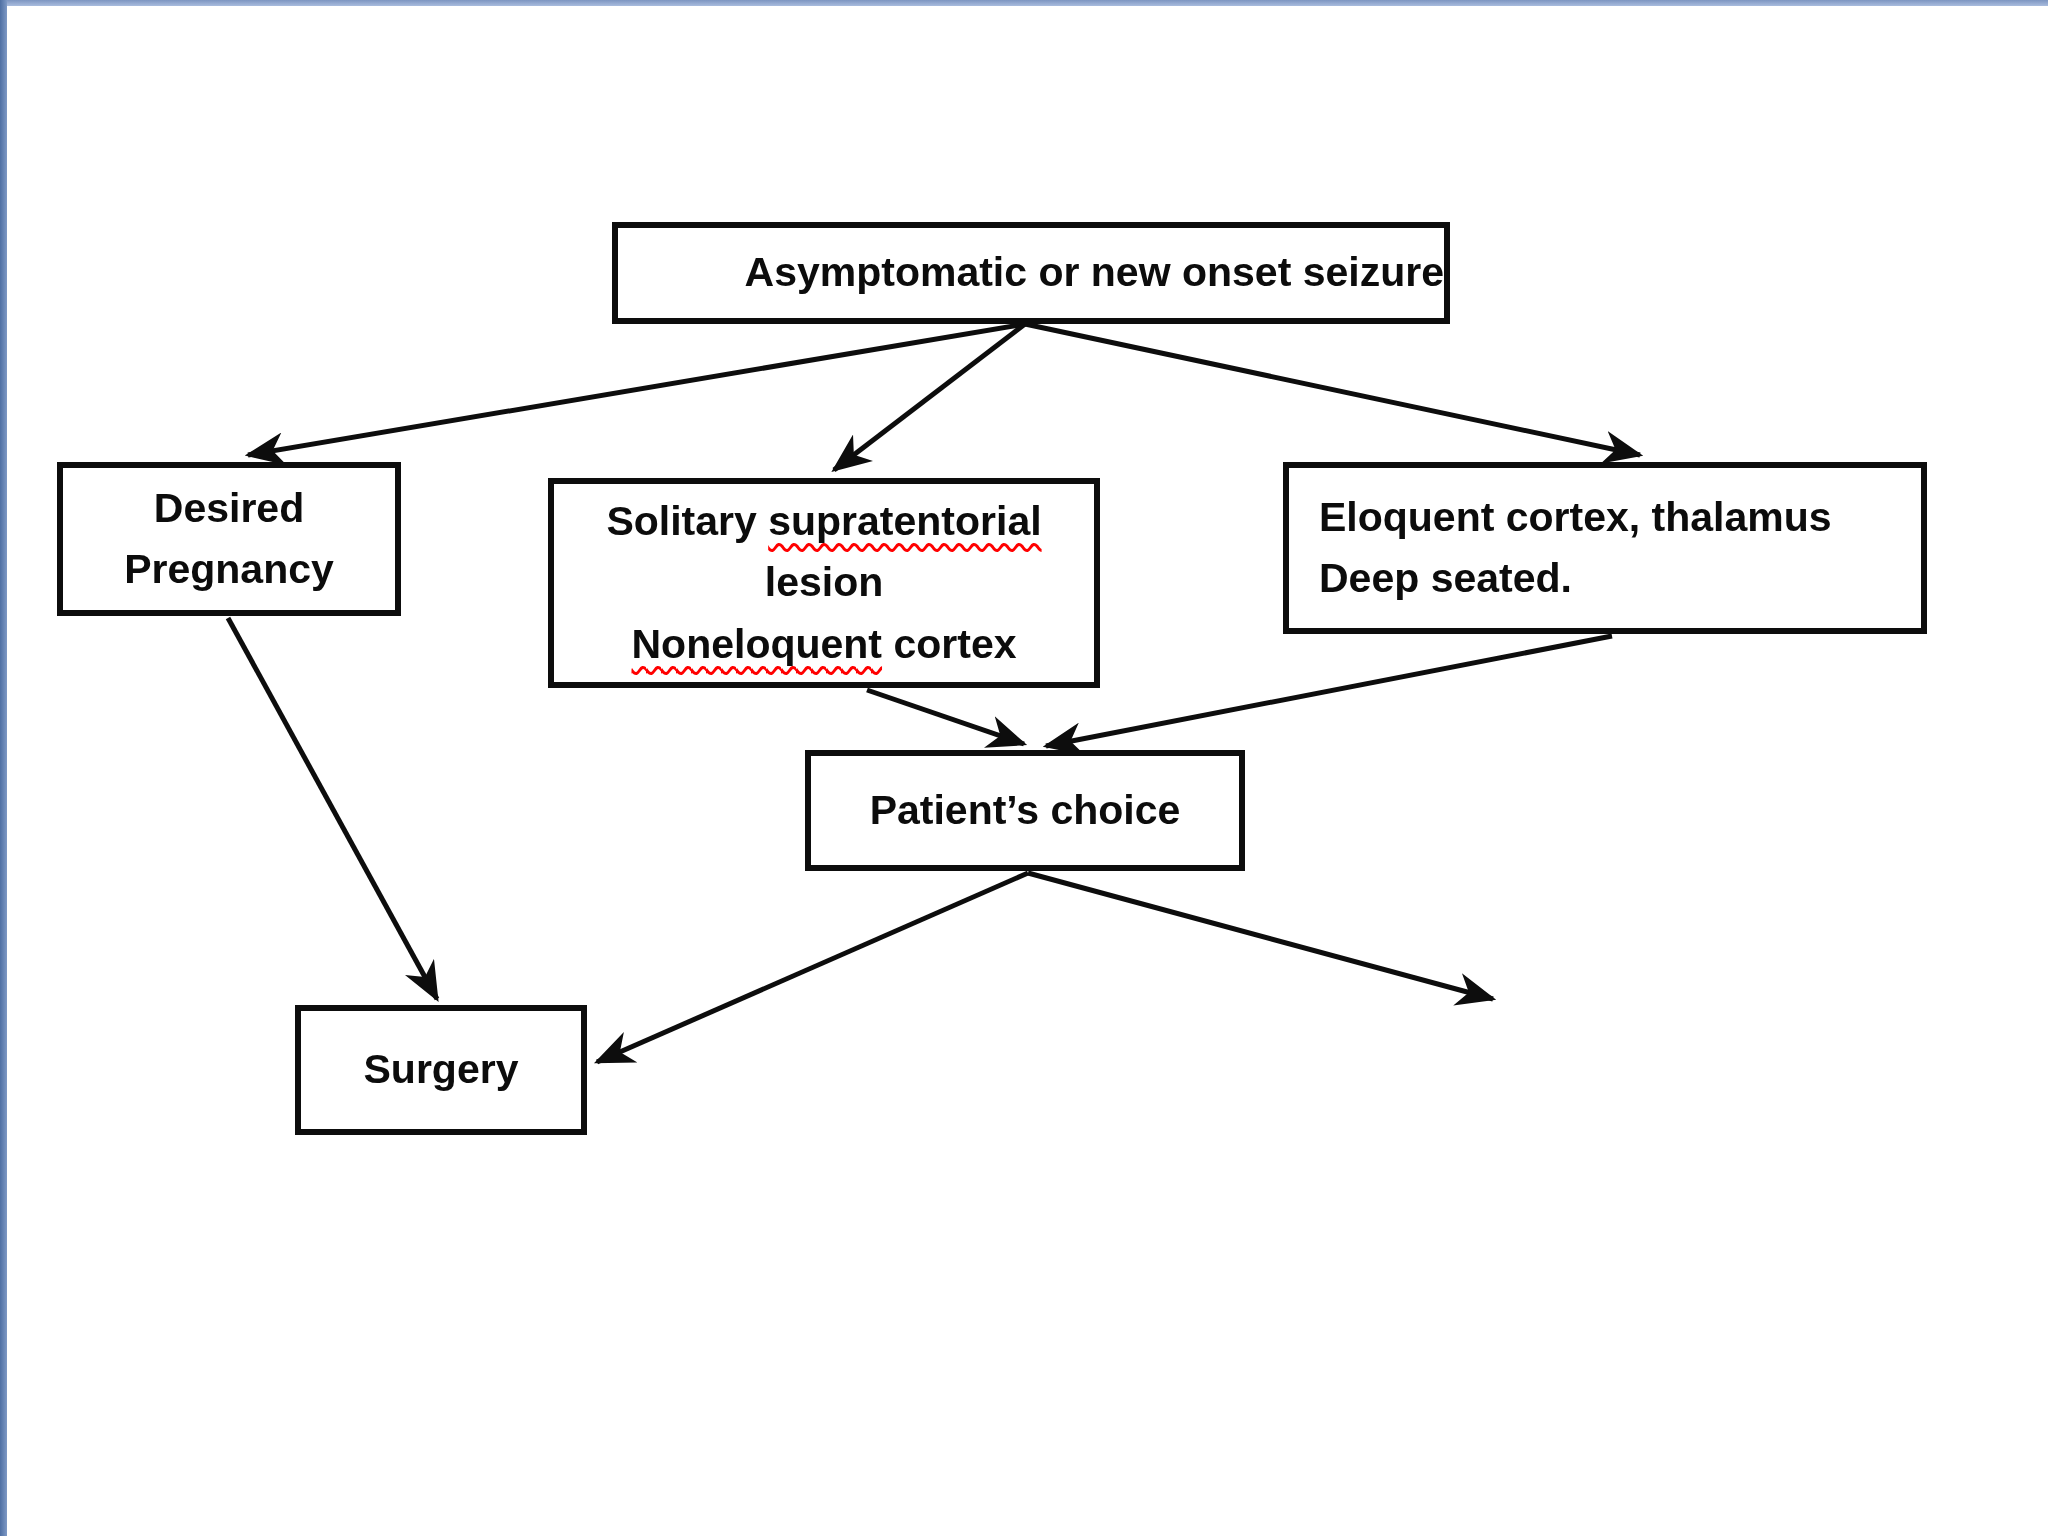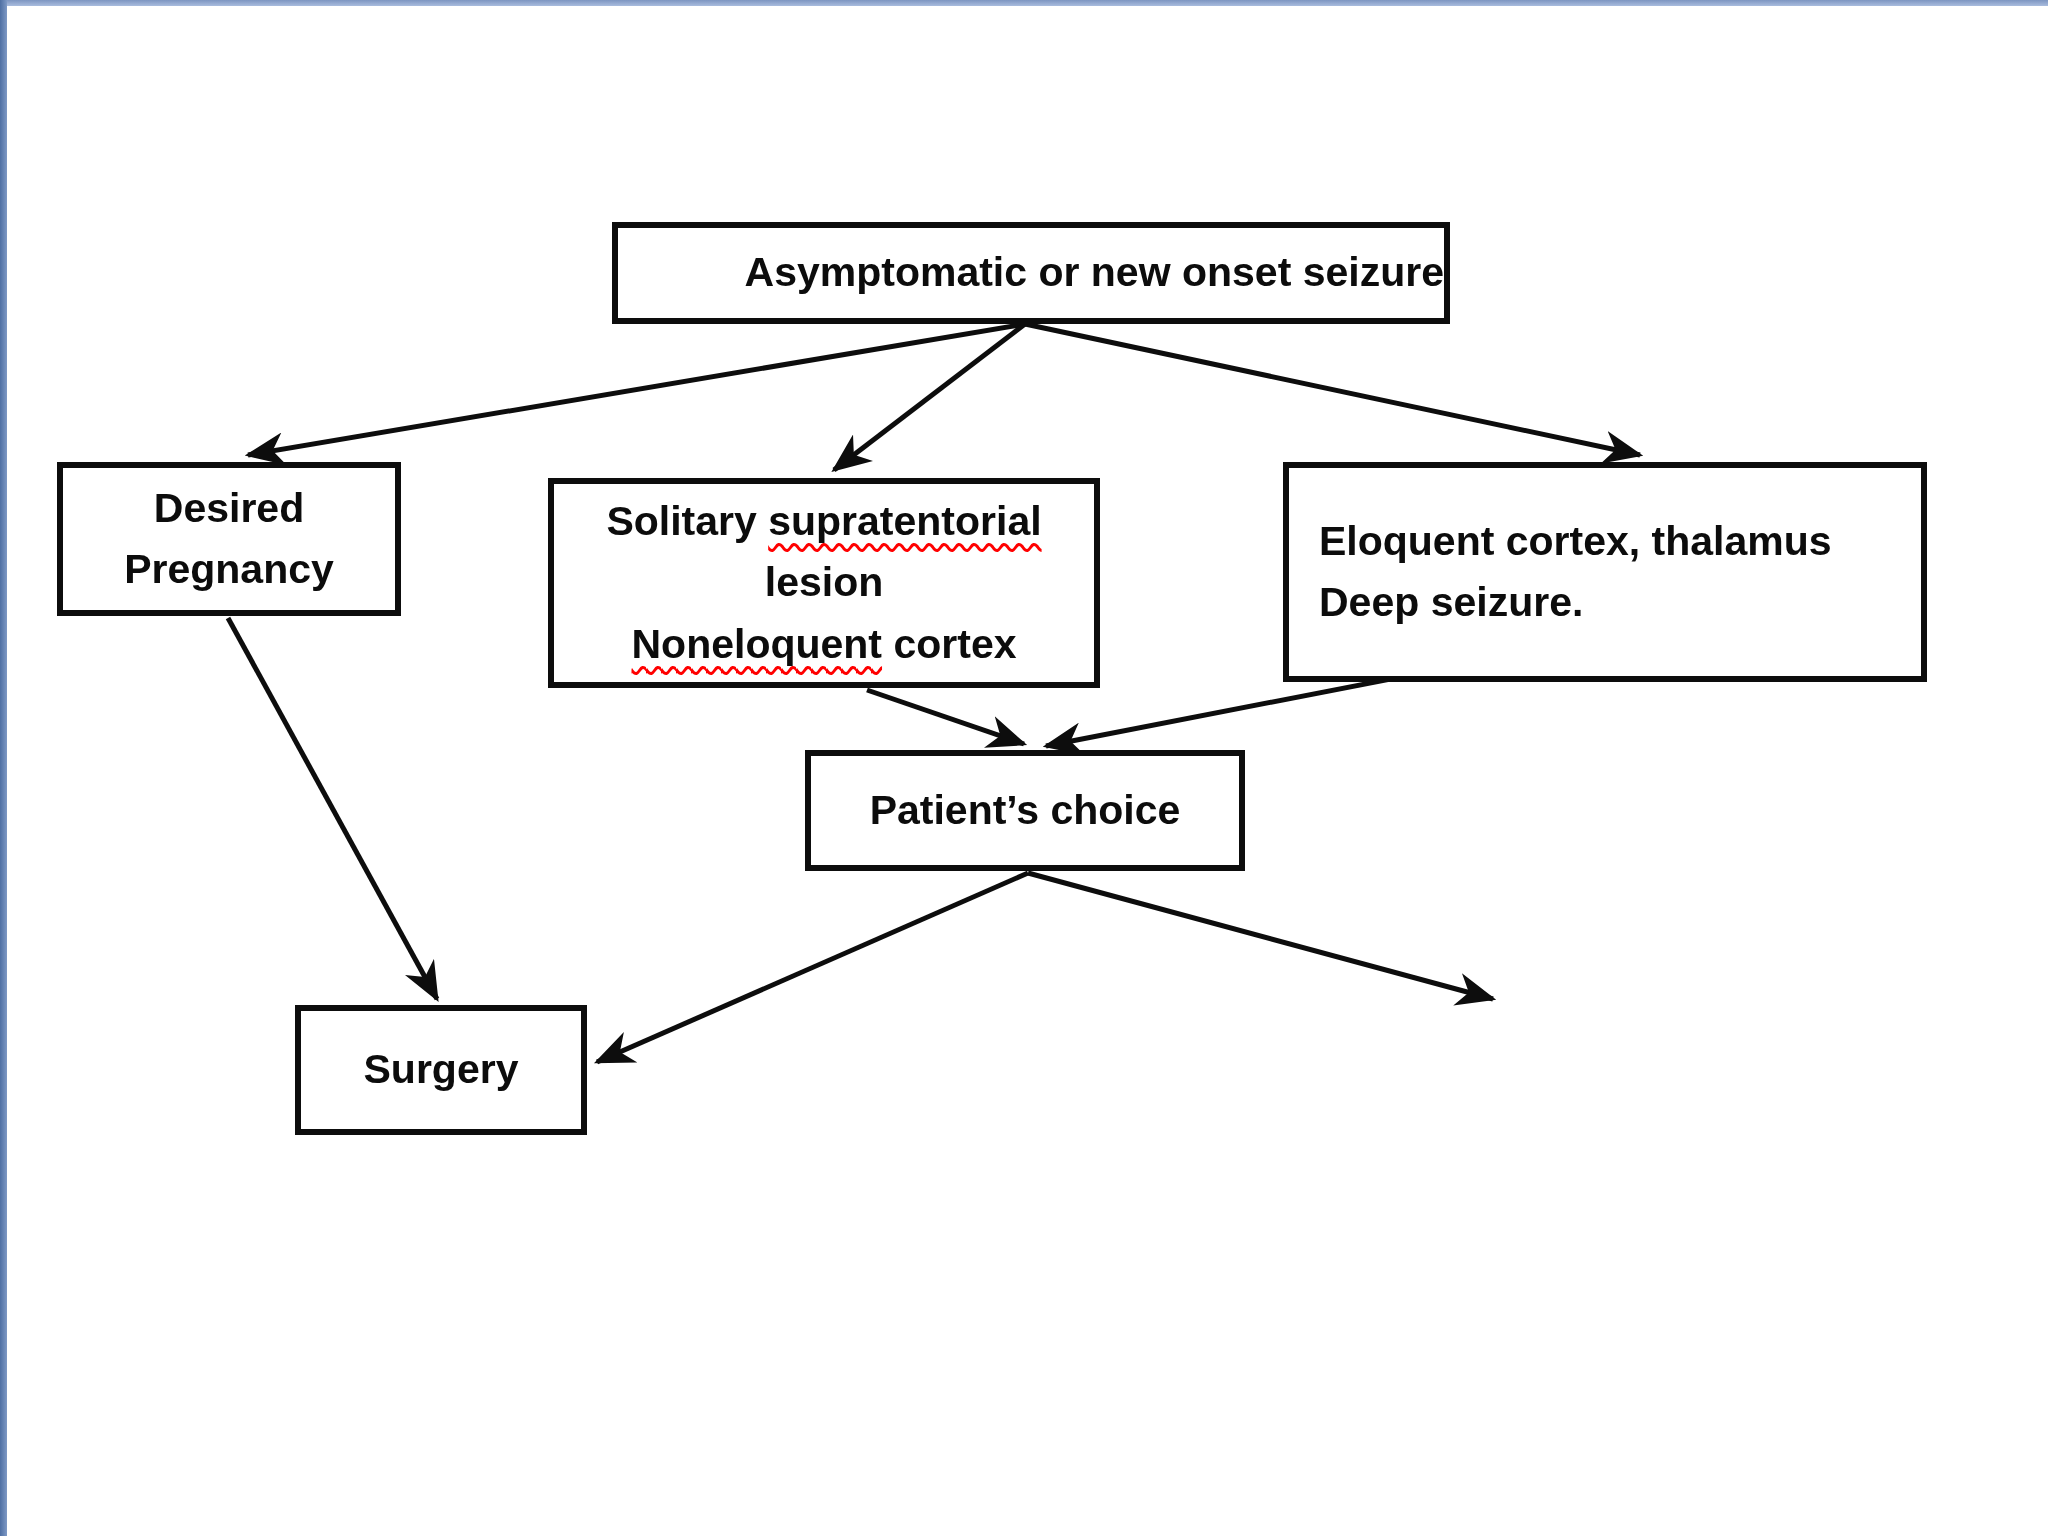--- a/index.html
+++ b/index.html
@@ -30,21 +30,21 @@
     justify-content: center;
     text-align: center;
     font-weight: bold;
     font-size: 41px;
     line-height: 1.5;
     color: #0c0c0c;
   }
   .n-seizure   { left: 612px;  top: 222px;  width: 838px; height: 102px; justify-content: flex-end; }
   .n-pregnancy { left: 57px;   top: 462px;  width: 344px; height: 154px; }
   .n-solitary  { left: 548px;  top: 478px;  width: 552px; height: 210px; }
-  .n-eloquent  { left: 1283px; top: 462px;  width: 644px; height: 220px;
+  .n-eloquent  { left: 1283px; top: 462px;  width: 644px; height: 172px;
                  justify-content: flex-start; text-align: left; padding-left: 30px; }
   .n-patient   { left: 805px;  top: 750px;  width: 440px; height: 121px; }
   .n-surgery   { left: 295px;  top: 1005px; width: 292px; height: 130px; }
   .n-expectant { left: 1313px; top: 1005px; width: 431px; height: 123px; }
   .misspell {
     text-decoration-line: underline;
     text-decoration-style: wavy;
     text-decoration-color: #ff0000;
     text-decoration-thickness: 3px;
     text-underline-offset: 8px;
@@ -90,21 +90,21 @@
   <div class="node n-pregnancy">
     <span>
       <span>Desired</span><br>
       <span>Pregnancy</span>
     </span>
   </div>
 
   <div class="node n-eloquent">
     <span>
       <span>Eloquent cortex, thalamus</span><br>
-      <span>Deep seizure.</span>
+      <span>Deep seated.</span>
     </span>
   </div>
 
   <div class="node n-patient">
     <span>Patient’s choice</span>
   </div>
 
   <div class="node n-surgery">
     <span>Surgery</span>
   </div>

